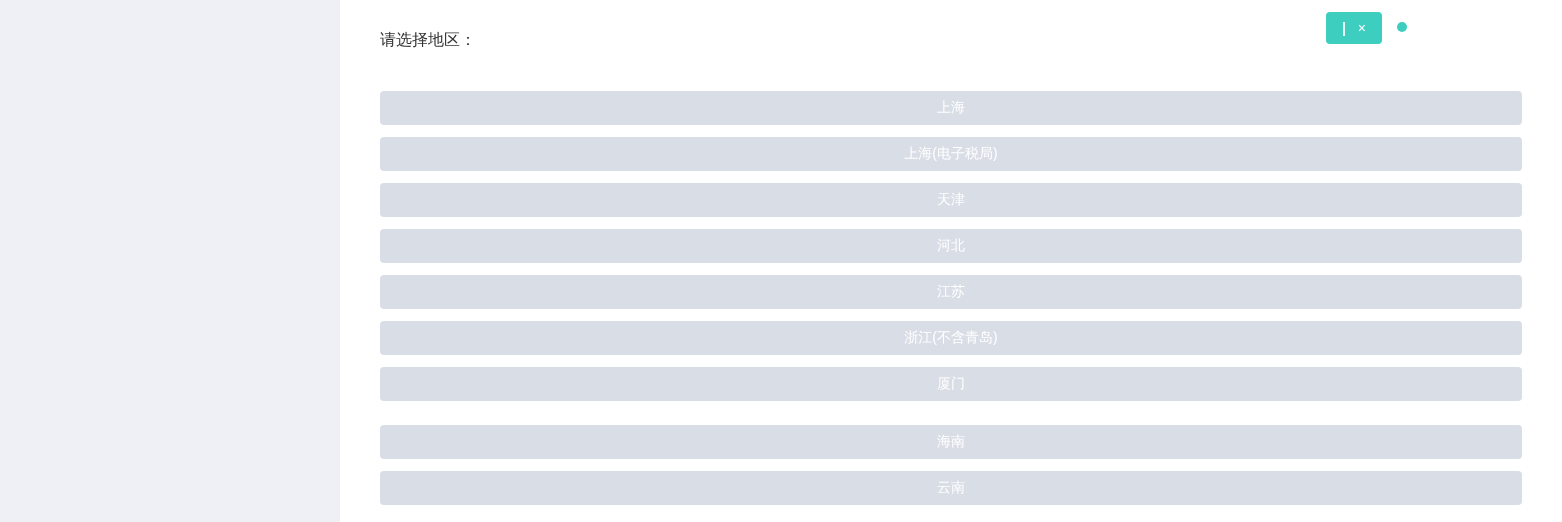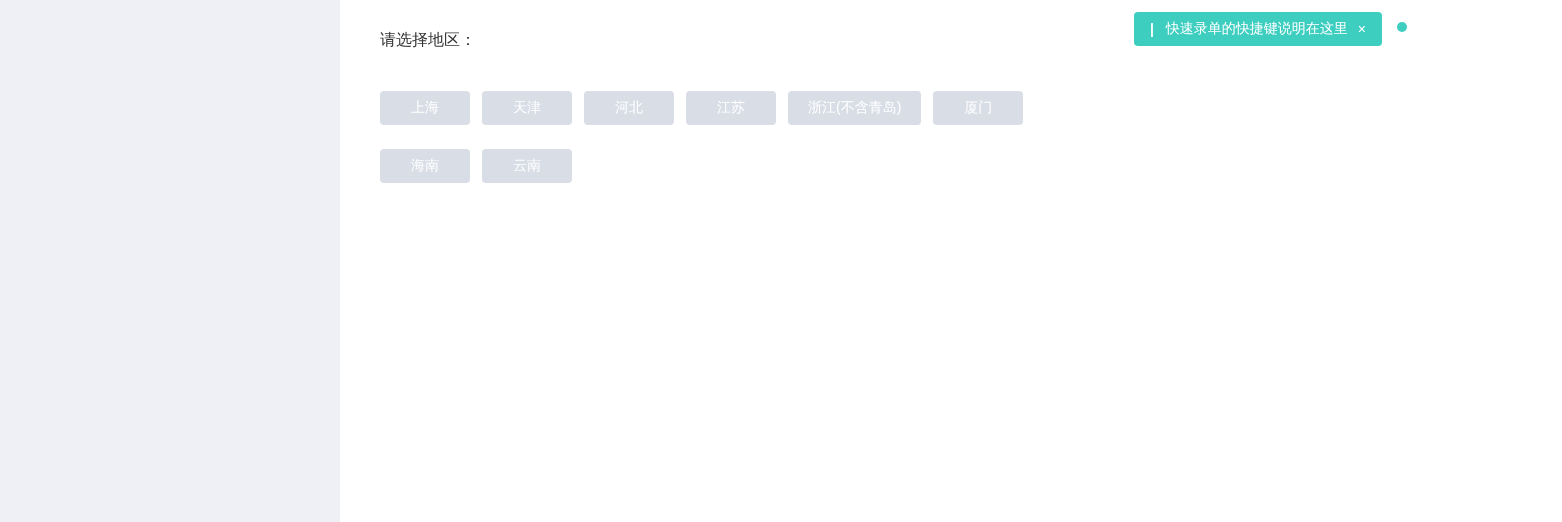--- a/index.html
+++ b/index.html
@@ -40,20 +40,21 @@
       font-size: 16px;
       color: #333;
       margin-bottom: 40px;
       font-weight: normal;
     }
 
     .region-buttons {
       display: flex;
       flex-wrap: wrap;
       gap: 12px;
+      flex-direction: column;
     }
 
     .region-button {
       background: #d9dde6;
       border: none;
       border-radius: 4px;
       padding: 8px 20px;
       color: #fff;
       font-size: 14px;
       cursor: pointer;
@@ -107,29 +108,29 @@
 <body>
 
 <div class="left-sidebar"></div>
 
 <div class="main-content">
   <div class="section-title">请选择地区：</div>
 
   <div class="region-buttons">
 
   <button class="region-button">上海</button>
+      <button class="region-button">上海(电子税局)</button>
       <button class="region-button">天津</button>
       <button class="region-button">河北</button>
       <button class="region-button">江苏</button>
       <button class="region-button">浙江(不含青岛)</button>
       <button class="region-button">厦门</button>
       <div style="width: 100%; height: 0px;"></div>
       <button class="region-button">海南</button>
       <button class="region-button">云南</button>
     </div>
 </div>
 
 <div class="tooltip-banner">
-  <span>快速录单的快捷键说明在这里</span>
   <button class="tooltip-close">×</button>
 </div>
 
 <div class="tooltip-dot"></div>
 
 </body></html>

